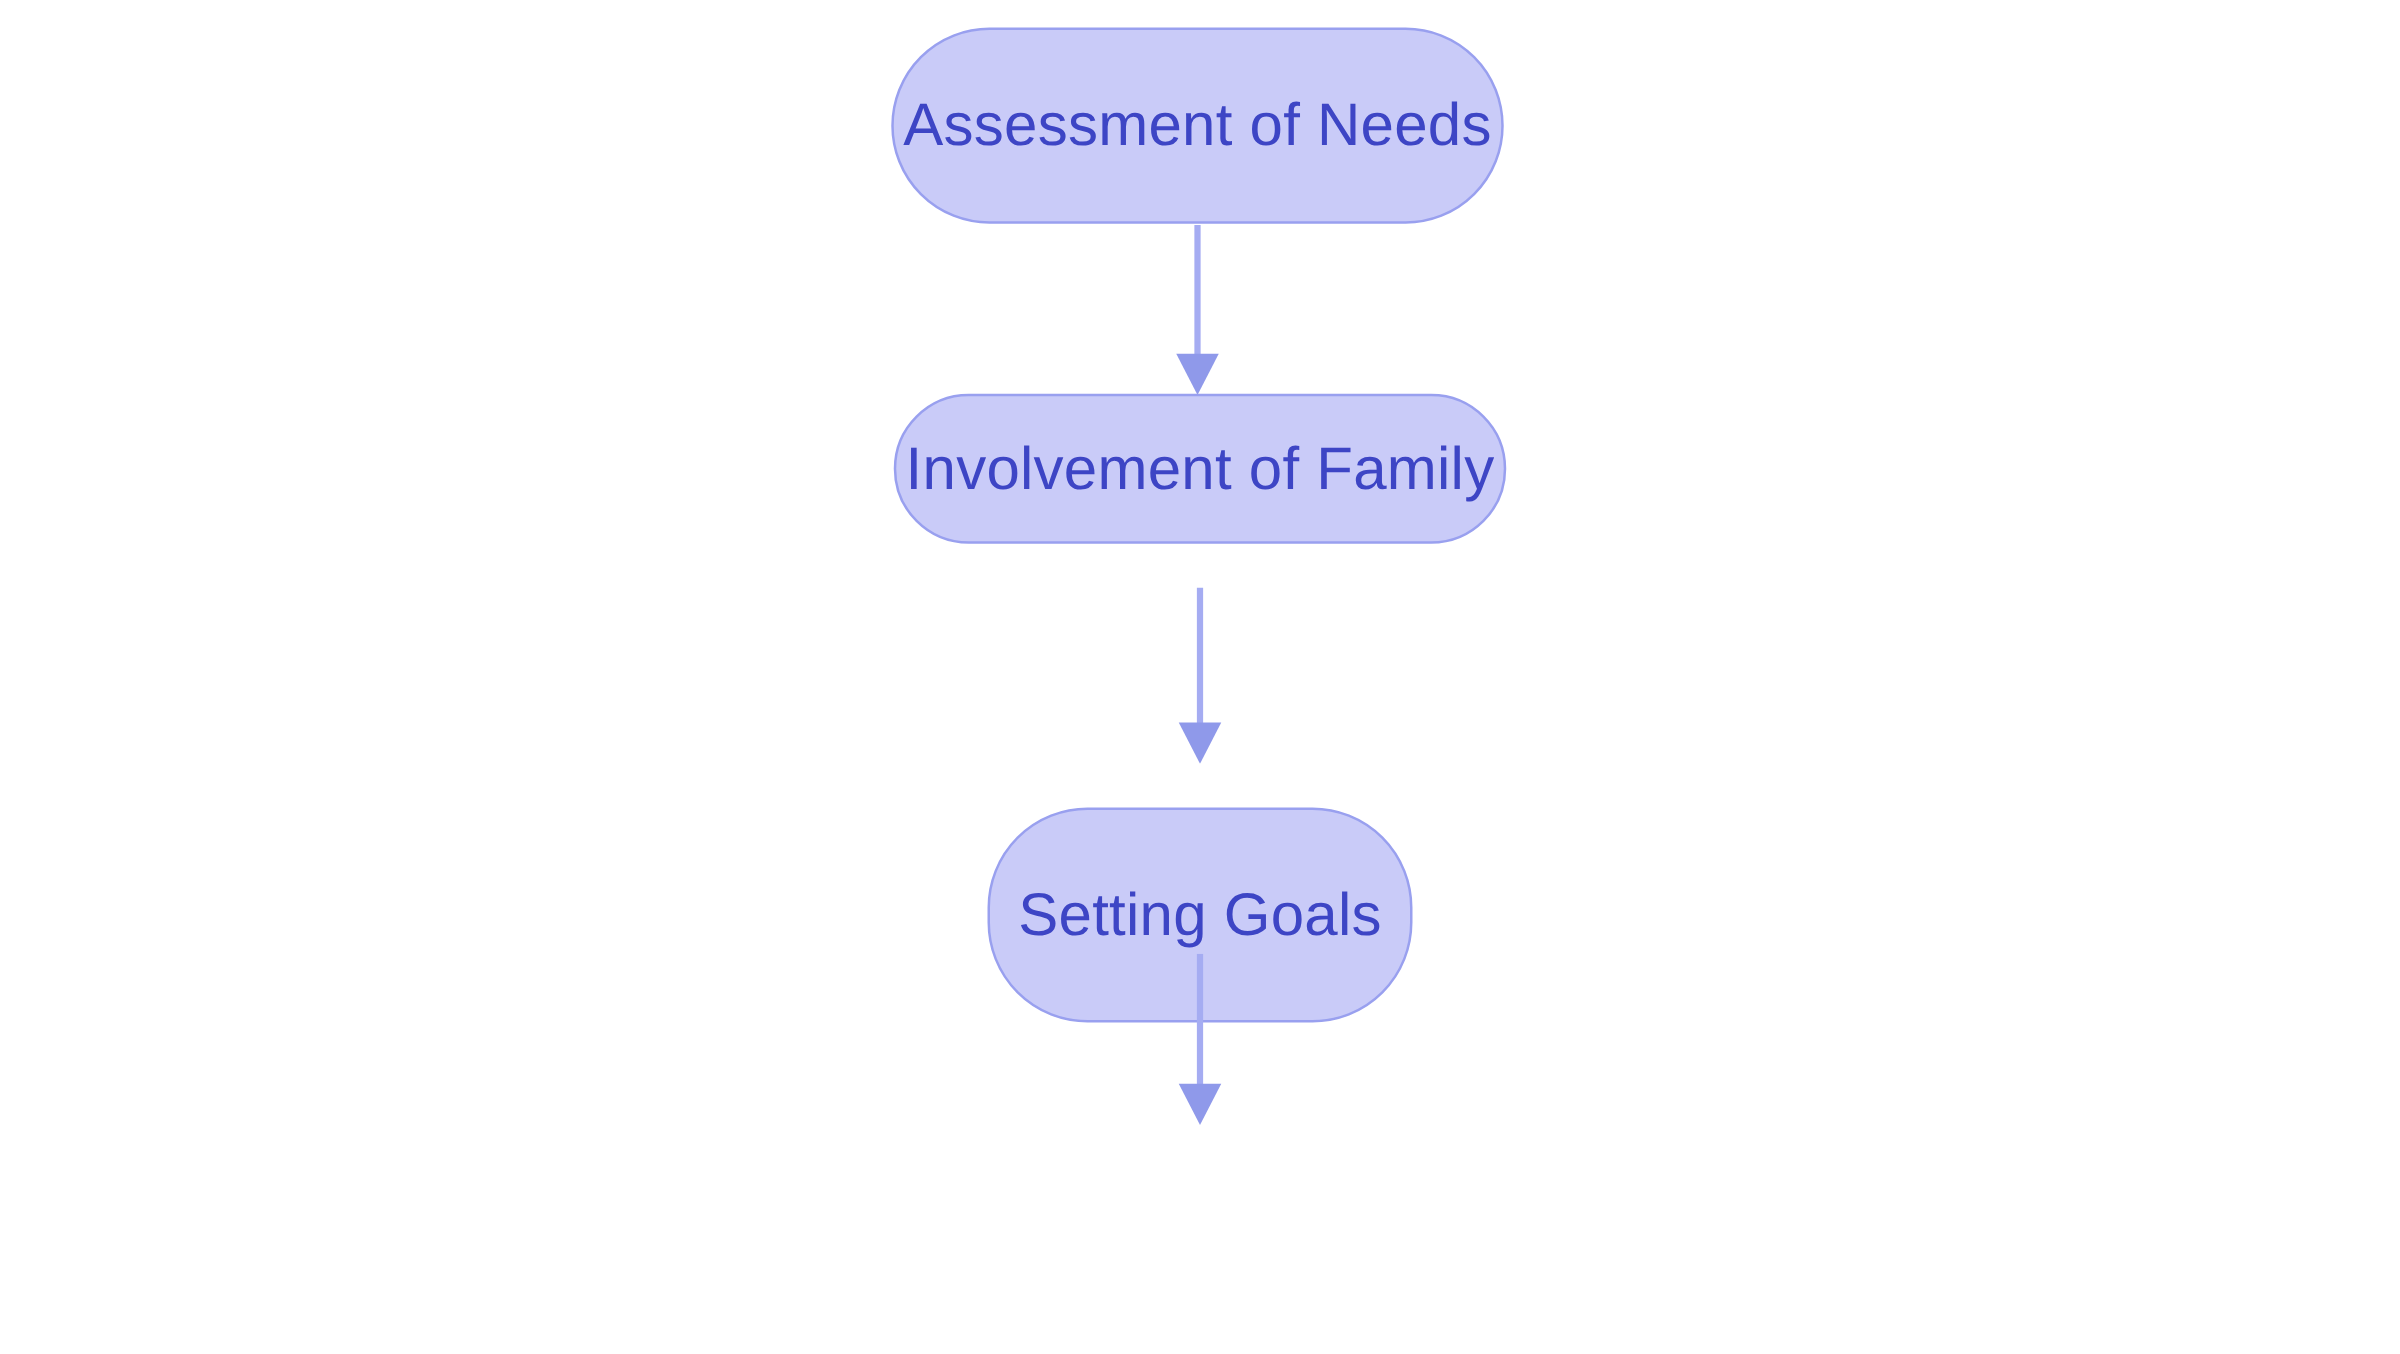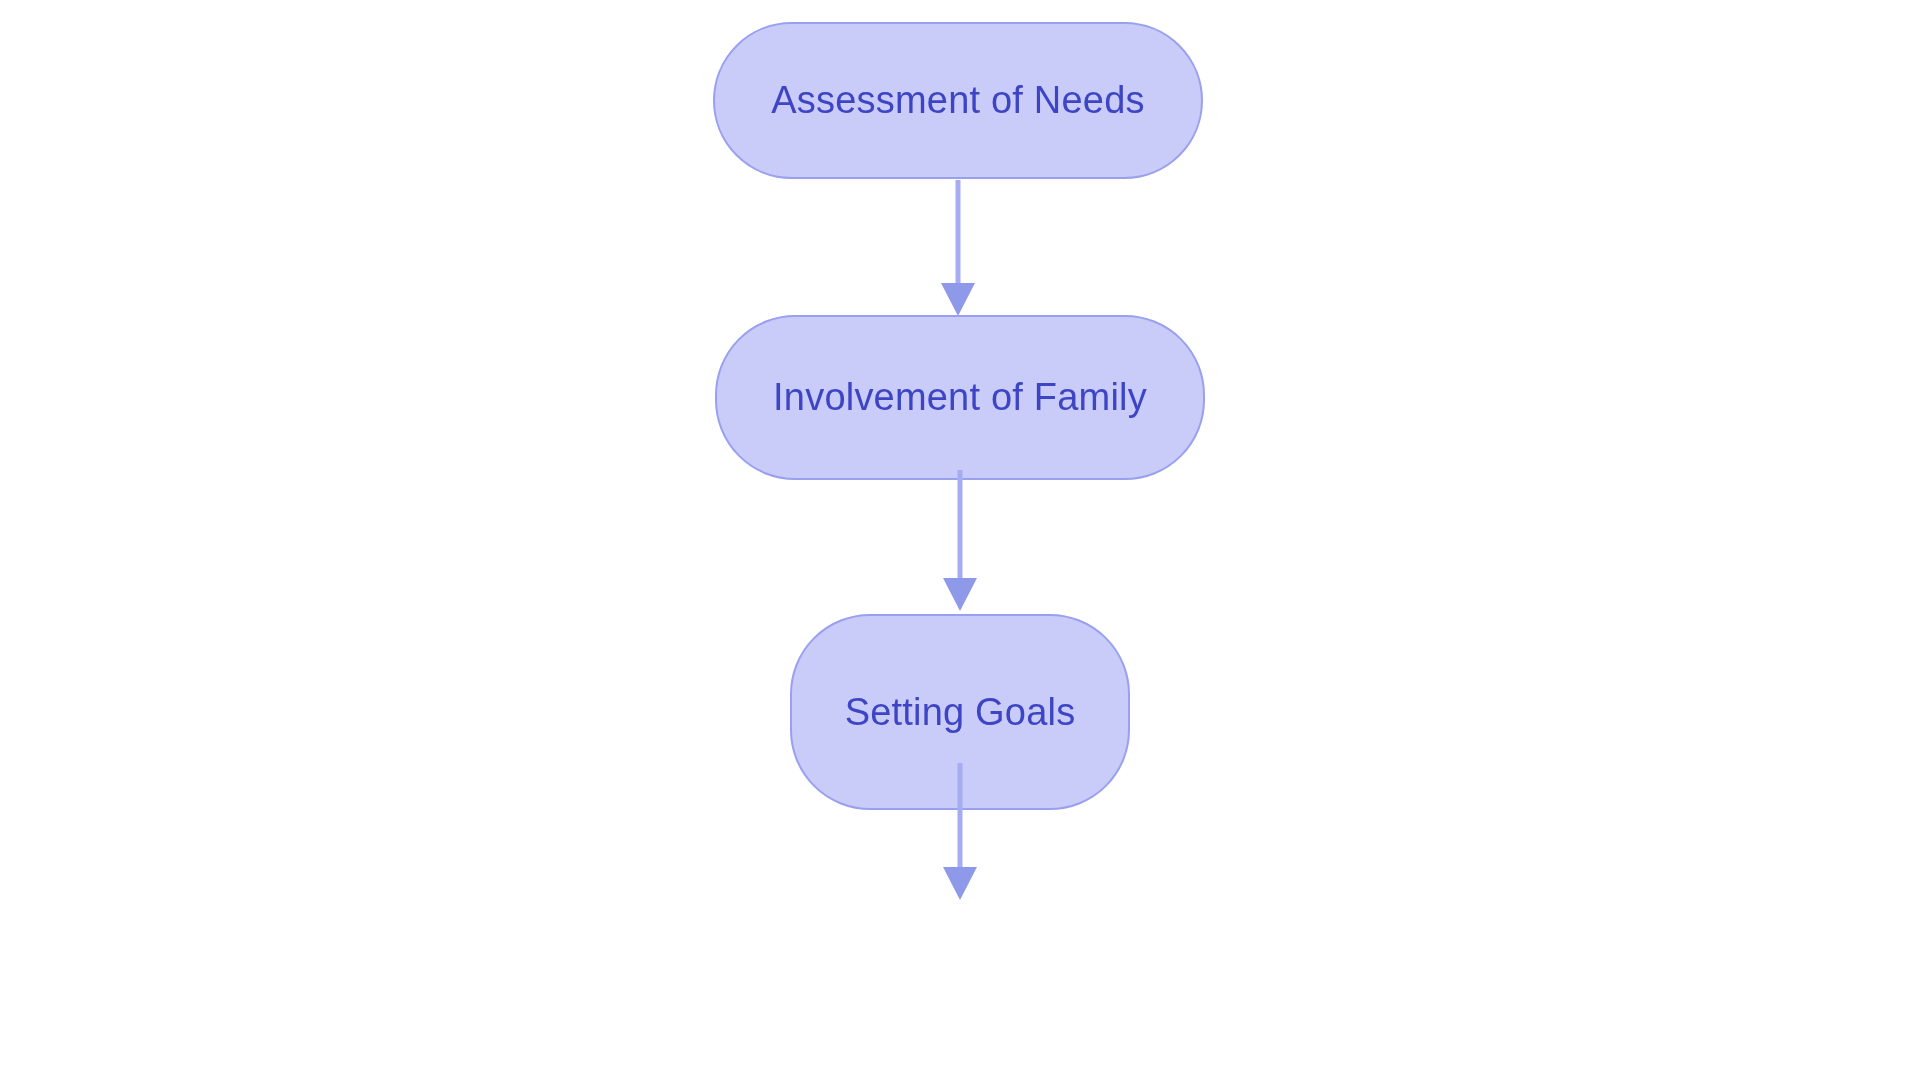--- a/index.html
+++ b/index.html
@@ -24,27 +24,27 @@
     position: absolute;
     background: var(--node-fill);
     border: 2.5px solid var(--node-border);
     border-radius: 80px;
     display: flex;
     align-items: center;
     justify-content: center;
   }
   .node .label {
     color: var(--text);
-    font-size: 38px;
+    font-size: 48px;
     letter-spacing: 0.2px;
     white-space: nowrap;
   }
   .node-1 { left: 713px; top: 22px;  width: 490px; height: 157px; }
-  .node-2 { left: 715px; top: 315px; width: 490px; height: 165px; }
-  .node-3 { left: 790px; top: 614px; width: 340px; height: 196px; }
+  .node-2 { left: 715px; top: 315px; width: 490px; height: 120px; }
+  .node-3 { left: 790px; top: 646px; width: 340px; height: 172px; }
   .node-4 { left: 623px; top: 900px; width: 672px; height: 157px; }
   .arrow { position: absolute; display: block; }
   .arrow-1 { left: 938px; top: 180px; }
   .arrow-2 { left: 940px; top: 470px; }
   .arrow-3 { left: 940px; top: 763px; }
   .arrow line    { stroke: var(--arrow-line); stroke-width: 5px; }
   .arrow polygon { fill: var(--arrow-head); }
 </style>
 </head>
 <body>

